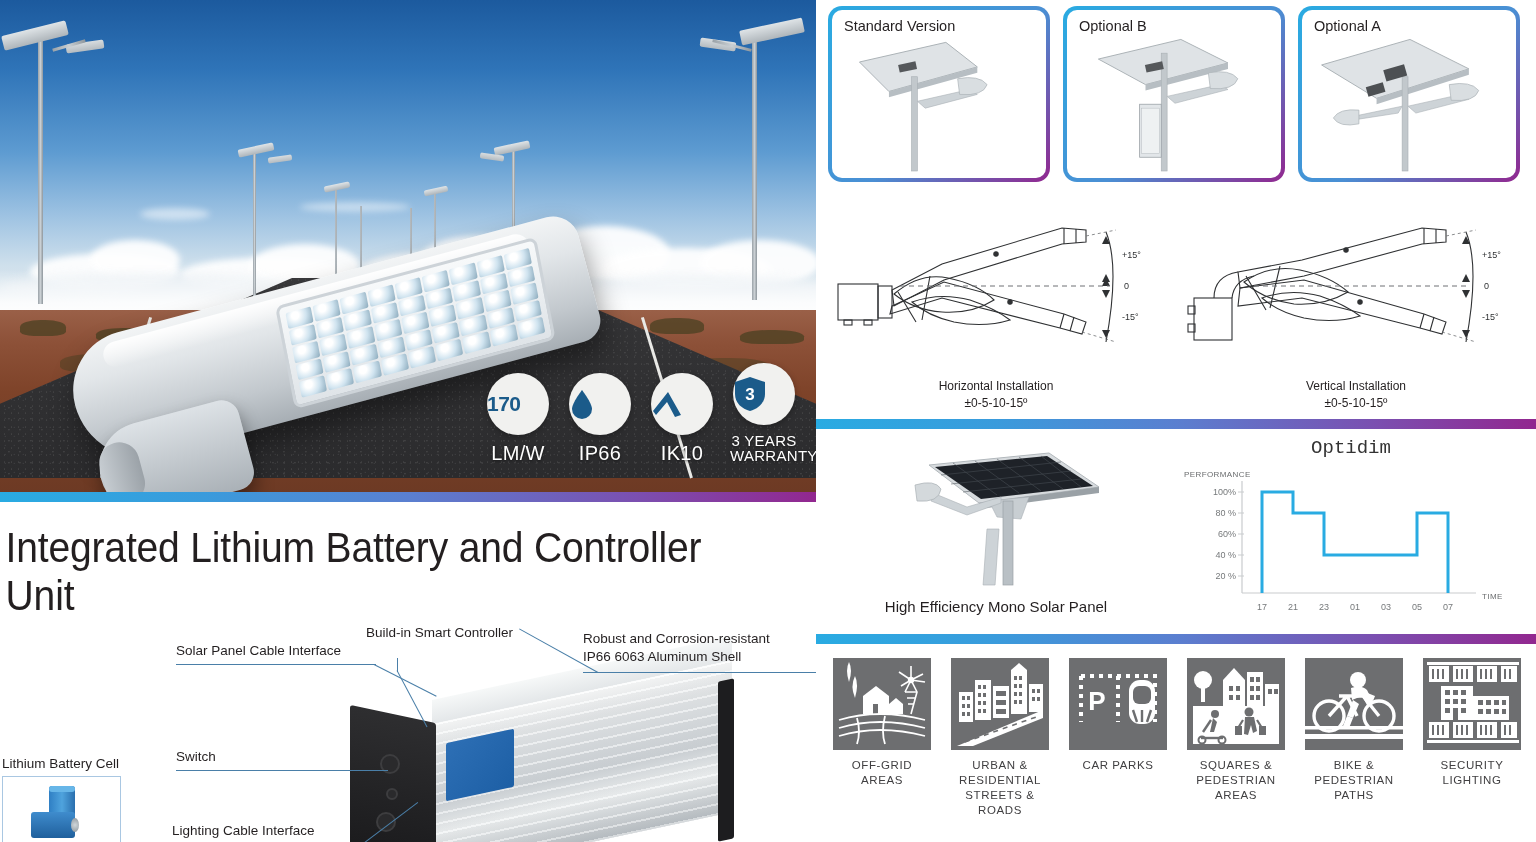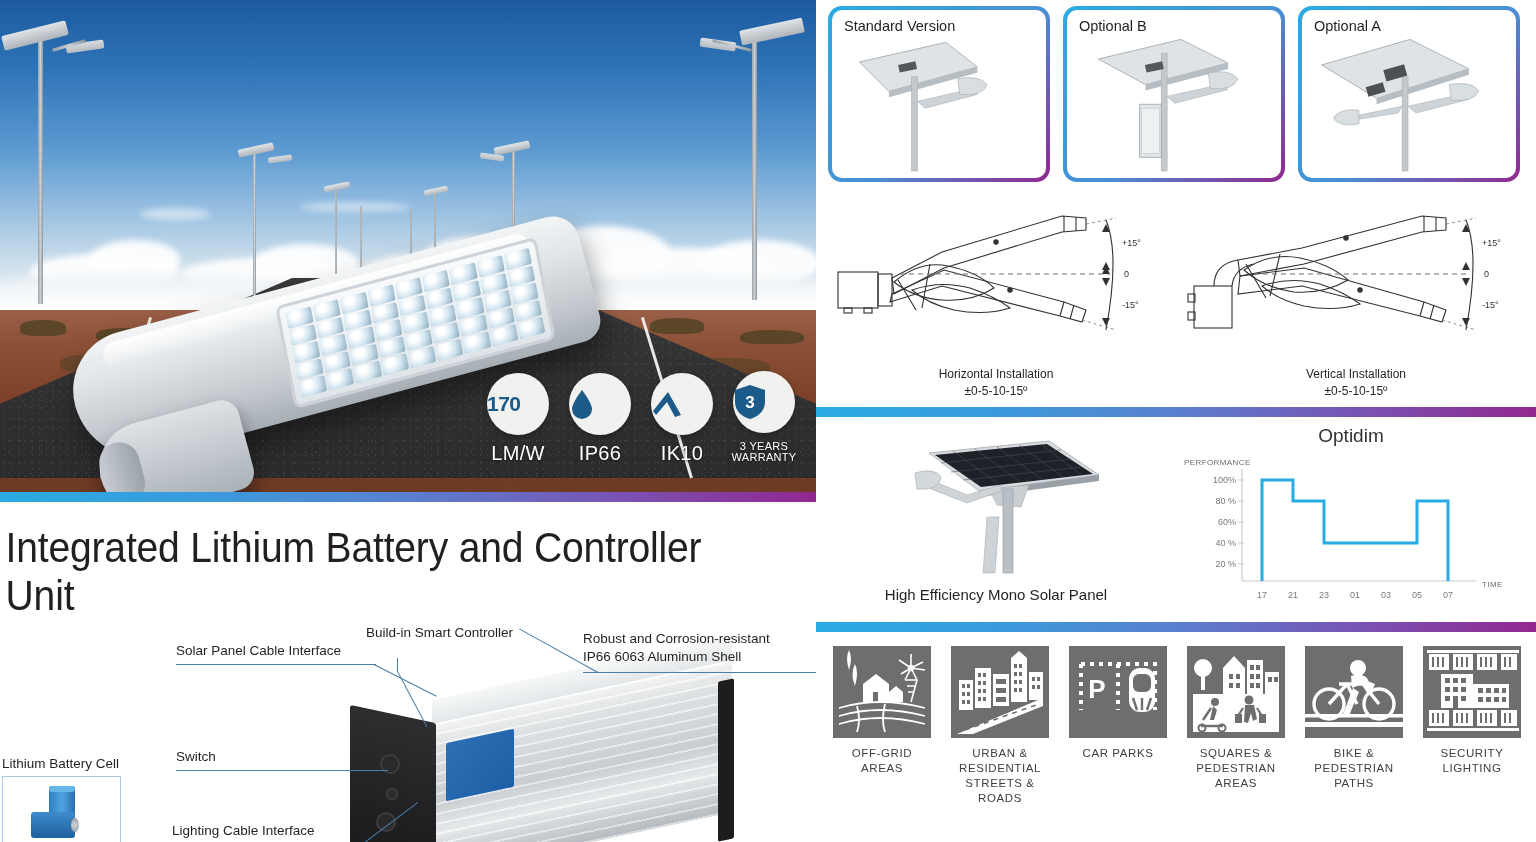--- a/index.html
+++ b/index.html
@@ -86,21 +86,21 @@
   .badge-circle {
     width: 62px; height: 62px; border-radius: 50%; background: #f1f1ef;
     display: flex; align-items: center; justify-content: flex-start; margin: 0 auto 8px;
     box-shadow: 0 2px 6px rgba(0,0,0,.3);
   }
   .badge-num { font-size: 21px; font-weight: bold; color: #1b5b8a; letter-spacing: -.5px; }
   .badge-label {
     color: #fff; font-size: 20px; letter-spacing: .3px; line-height: 1.05; white-space: pre-line;
     text-shadow: 0 1px 3px rgba(0,0,0,.55);
   }
-  .badge-label.small { font-size: 11px; }
+  .badge-label.small { font-size: 15px; }
 
   .grad-bar {
     height: 10px; width: 100%;
     background: linear-gradient(to right, #29abe2 0%, #3a9bdc 25%, #5a7fd0 50%, #7b4fb0 78%, #92278f 100%);
   }
 
   
   .title {
     font-family: "Liberation Sans Narrow", "Liberation Sans", sans-serif;
     font-size: 42px; font-weight: 300; color: #231f20;
@@ -171,29 +171,29 @@
   .version-card {
     width: 222px; height: 176px; border-radius: 14px; position: relative; background: #fff;
     padding: 2px;
     background-image: linear-gradient(#fff,#fff), linear-gradient(135deg,#29abe2 0%,#4a8fd4 55%,#92278f 100%);
     background-origin: border-box; background-clip: content-box, border-box;
     border: 2px solid transparent;
   }
   .version-label { position: absolute; left: 14px; top: 10px; font-size: 14.5px; color: #231f20; z-index:3; }
   .vfig { position:absolute; inset:0; }
 
-  .install-row { display: flex; padding: 16px 0 0 0; }
+  .install-row { display: flex; padding: 28px 0 0 0; }
   .install-cell { width: 360px; text-align: center; }
   .install-caption { font-size: 12px; color: #231f20; line-height: 1.45; margin-top: 4px; }
 
   .mid-sec { display: flex; padding-top: 8px; }
   .panel-cell { width: 360px; text-align: center; position: relative; }
   .panel-text { font-size: 15px; color: #231f20; line-height: 1.4; margin-top: 4px; }
   .chart-cell { width: 350px; position: relative; }
-  .chart-title { text-align: center; font-size: 19px; color: #333; margin-bottom: 4px; }
+  .chart-title { text-align: center; font-size: 19px; color: #333; margin-bottom: 4px; font-family: Liberation Mono, monospace; }
 
   .app-row { display: flex; justify-content: space-between; padding: 14px 8px 0 10px; }
   .app-item { width: 112px; text-align: center; }
   .app-icon {
     width: 98px; height: 92px; background: #6d6e70; margin: 0 auto 8px; position: relative; overflow: hidden;
   }
   .app-label { font-size: 11.5px; color: #414042; letter-spacing: .6px; line-height: 1.3; white-space: pre-line; }
 
   .svg-ico { display:block; }
 </style>

